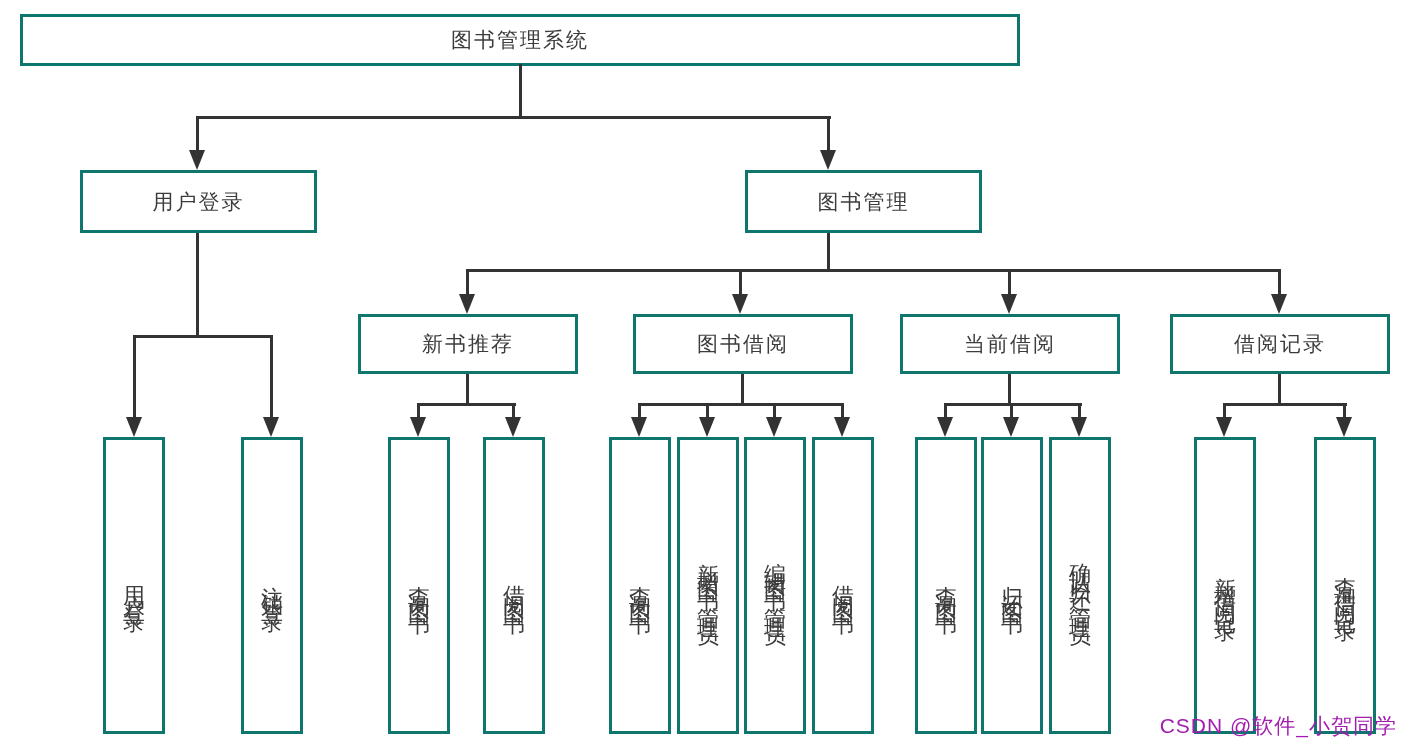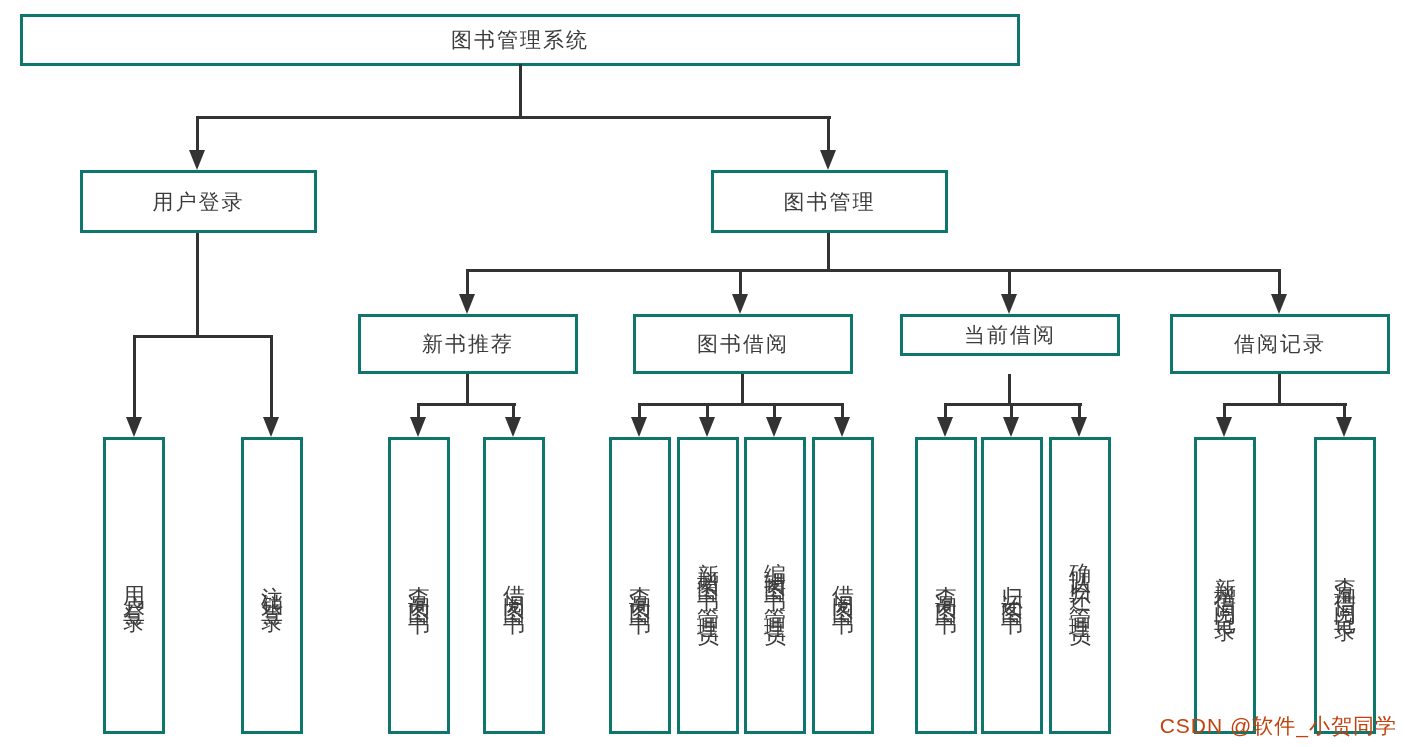--- a/index.html
+++ b/index.html
@@ -32,42 +32,42 @@
   .a{
     position:absolute;width:0;height:0;
     border-left:8px solid transparent;
     border-right:8px solid transparent;
     border-top:20px solid #333333;
   }
   #watermark{
     position:absolute;
     top:712px;right:8px;
     font-size:21px;
-    color:#c2410c;
+    color:#a21caf;
     letter-spacing:1px;
     white-space:nowrap;
     z-index:5;
   }
 </style>
 </head>
 <body>
 
 <div id="stage">
 
   <div class="box hbox" style="left:20px;top:14px;width:1000px;height:52px;">图书管理系统</div>
 
   <div class="v" style="left:519px;top:64px;height:55px;"></div>
   <div class="h" style="left:196px;top:116px;width:635px;"></div>
   <div class="v" style="left:196px;top:116px;height:38px;"></div>
   <div class="a" style="left:189px;top:150px;"></div>
   <div class="v" style="left:827px;top:116px;height:38px;"></div>
   <div class="a" style="left:820px;top:150px;"></div>
 
   <div class="box hbox" style="left:80px;top:170px;width:237px;height:63px;">用户登录</div>
-  <div class="box hbox" style="left:711px;top:170px;width:237px;height:63px;">图书管理</div>
+  <div class="box hbox" style="left:745px;top:170px;width:237px;height:63px;">图书管理</div>
 
   <div class="v" style="left:196px;top:233px;height:105px;"></div>
   <div class="h" style="left:133px;top:335px;width:140px;"></div>
   <div class="v" style="left:133px;top:335px;height:84px;"></div>
   <div class="a" style="left:126px;top:417px;"></div>
   <div class="v" style="left:270px;top:335px;height:84px;"></div>
   <div class="a" style="left:263px;top:417px;"></div>
 
   <div class="v" style="left:827px;top:233px;height:39px;"></div>
   <div class="h" style="left:466px;top:269px;width:815px;"></div>
@@ -75,21 +75,21 @@
   <div class="a" style="left:459px;top:294px;"></div>
   <div class="v" style="left:739px;top:269px;height:28px;"></div>
   <div class="a" style="left:732px;top:294px;"></div>
   <div class="v" style="left:1008px;top:269px;height:28px;"></div>
   <div class="a" style="left:1001px;top:294px;"></div>
   <div class="v" style="left:1278px;top:269px;height:28px;"></div>
   <div class="a" style="left:1271px;top:294px;"></div>
 
   <div class="box hbox" style="left:358px;top:314px;width:220px;height:60px;">新书推荐</div>
   <div class="box hbox" style="left:633px;top:314px;width:220px;height:60px;">图书借阅</div>
-  <div class="box hbox" style="left:900px;top:314px;width:220px;height:42px;">当前借阅</div>
+  <div class="box hbox" style="left:900px;top:314px;width:220px;height:60px;">当前借阅</div>
   <div class="box hbox" style="left:1170px;top:314px;width:220px;height:60px;">借阅记录</div>
 
   <div class="v" style="left:466px;top:374px;height:32px;"></div>
   <div class="h" style="left:417px;top:403px;width:99px;"></div>
   <div class="v" style="left:417px;top:403px;height:16px;"></div>
   <div class="a" style="left:410px;top:417px;"></div>
   <div class="v" style="left:512px;top:403px;height:16px;"></div>
   <div class="a" style="left:505px;top:417px;"></div>
 
   <div class="v" style="left:741px;top:374px;height:32px;"></div>

